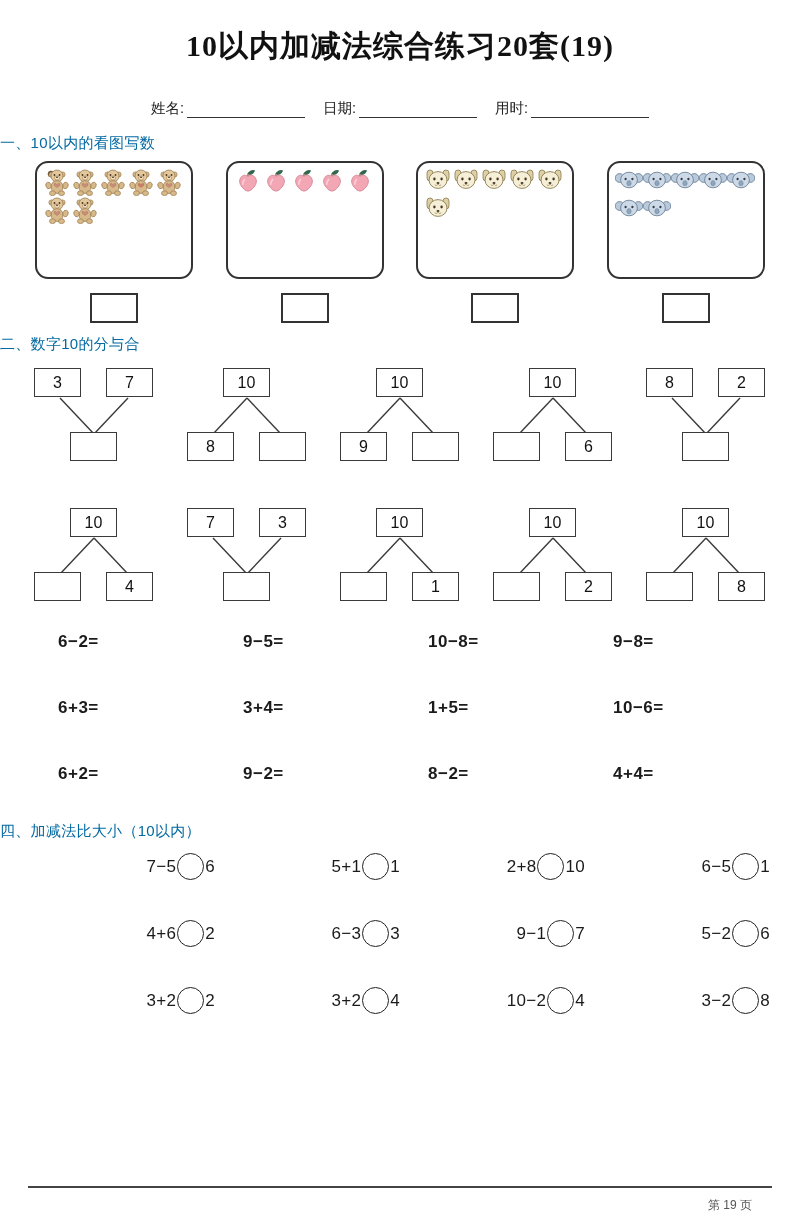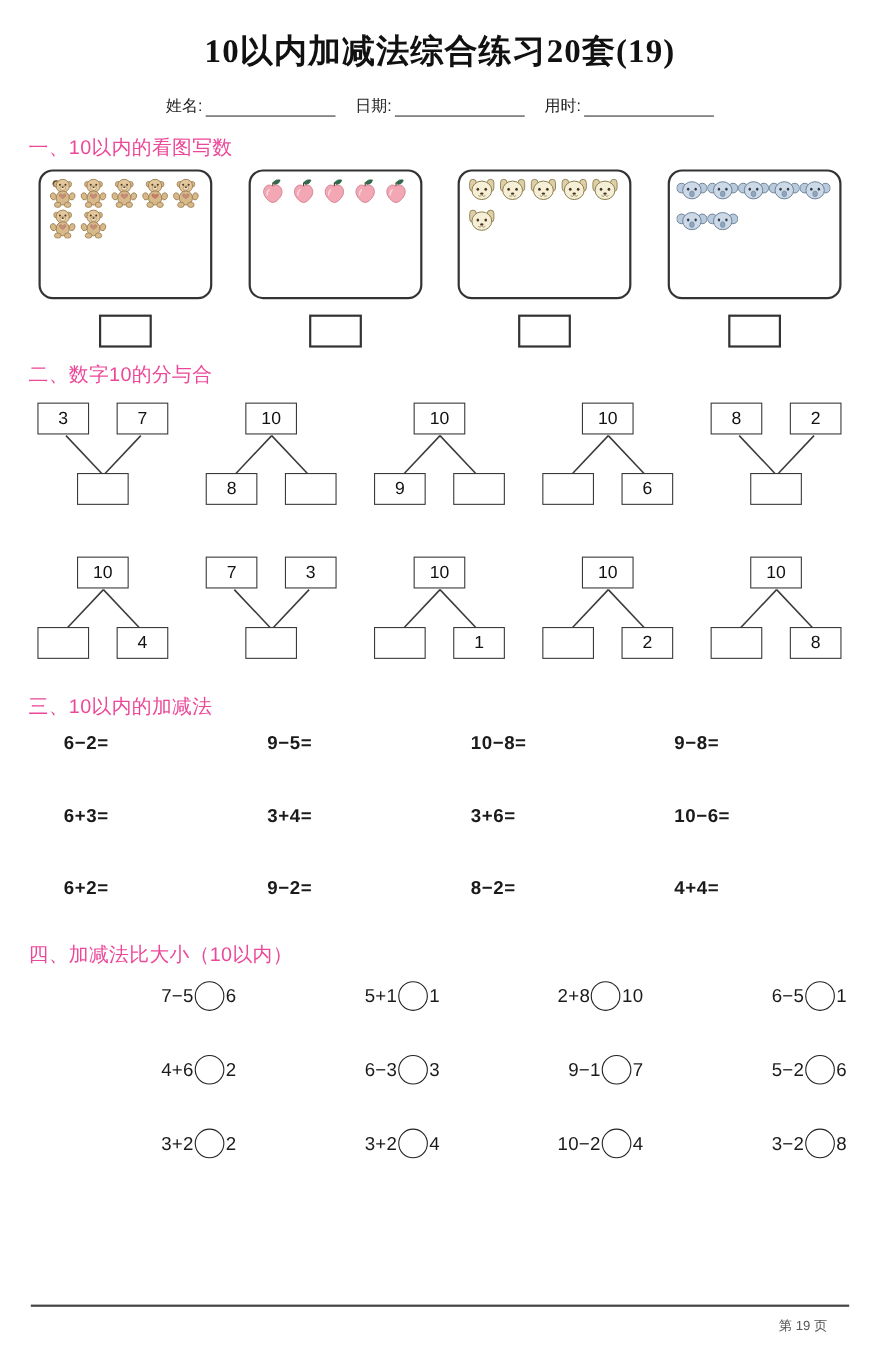--- a/index.html
+++ b/index.html
@@ -32,41 +32,40 @@
     padding-top: 26px;
     padding-bottom: 4px;
   }
 
   
   .idline {
     display: flex;
     justify-content: center;
     align-items: flex-end;
     gap: 0px;
-    margin-top: 16px;
+    margin-top: 28px;
     padding: 0 100px;
     font-size: 14.5px;
     color: #222;
   }
   .idfield { display: flex; align-items: flex-end; }
   .idlabel { white-space: nowrap; padding-right: 3px; font-size: 14.5px; }
   .idrule {
     display: inline-block;
     width: 118px;
     border-bottom: 1.6px solid #333;
     height: 13px;
   }
   .idgap { width: 18px; }
 
   
   .sec-head {
-    font-size: 18px;
-    color: #ec4899;
+    font-size: 15px;
+    color: #0369a1;
     margin: 0;
-    padding-left: 26px;
     font-weight: normal;
     letter-spacing: 0.3px;
   }
 
   
   .s1-wrap {
     margin-top: 8px;
     display: flex;
     justify-content: space-between;
     padding: 0 34px 0 34px;
@@ -607,32 +606,31 @@
           </svg>
         <div class="nb top">10</div>
         <div class="nb bl"></div>
         <div class="nb br">8</div>
       </div>
 
     </div>
   </div>
 
   <div class="s3-wrap" style="margin-top:28px;">
-    <div class="sec-head">三、10以内的加减法</div>
 
     <div class="eq-row" style="margin-top:12px;">
       <div class="eq-cell">6−2=</div>
       <div class="eq-cell">9−5=</div>
       <div class="eq-cell">10−8=</div>
       <div class="eq-cell">9−8=</div>
     </div>
     <div class="eq-row" style="margin-top:46px;">
       <div class="eq-cell">6+3=</div>
       <div class="eq-cell">3+4=</div>
-      <div class="eq-cell">3+6=</div>
+      <div class="eq-cell">1+5=</div>
       <div class="eq-cell">10−6=</div>
     </div>
     <div class="eq-row" style="margin-top:46px;">
       <div class="eq-cell">6+2=</div>
       <div class="eq-cell">9−2=</div>
       <div class="eq-cell">8−2=</div>
       <div class="eq-cell">4+4=</div>
     </div>
   </div>
 

